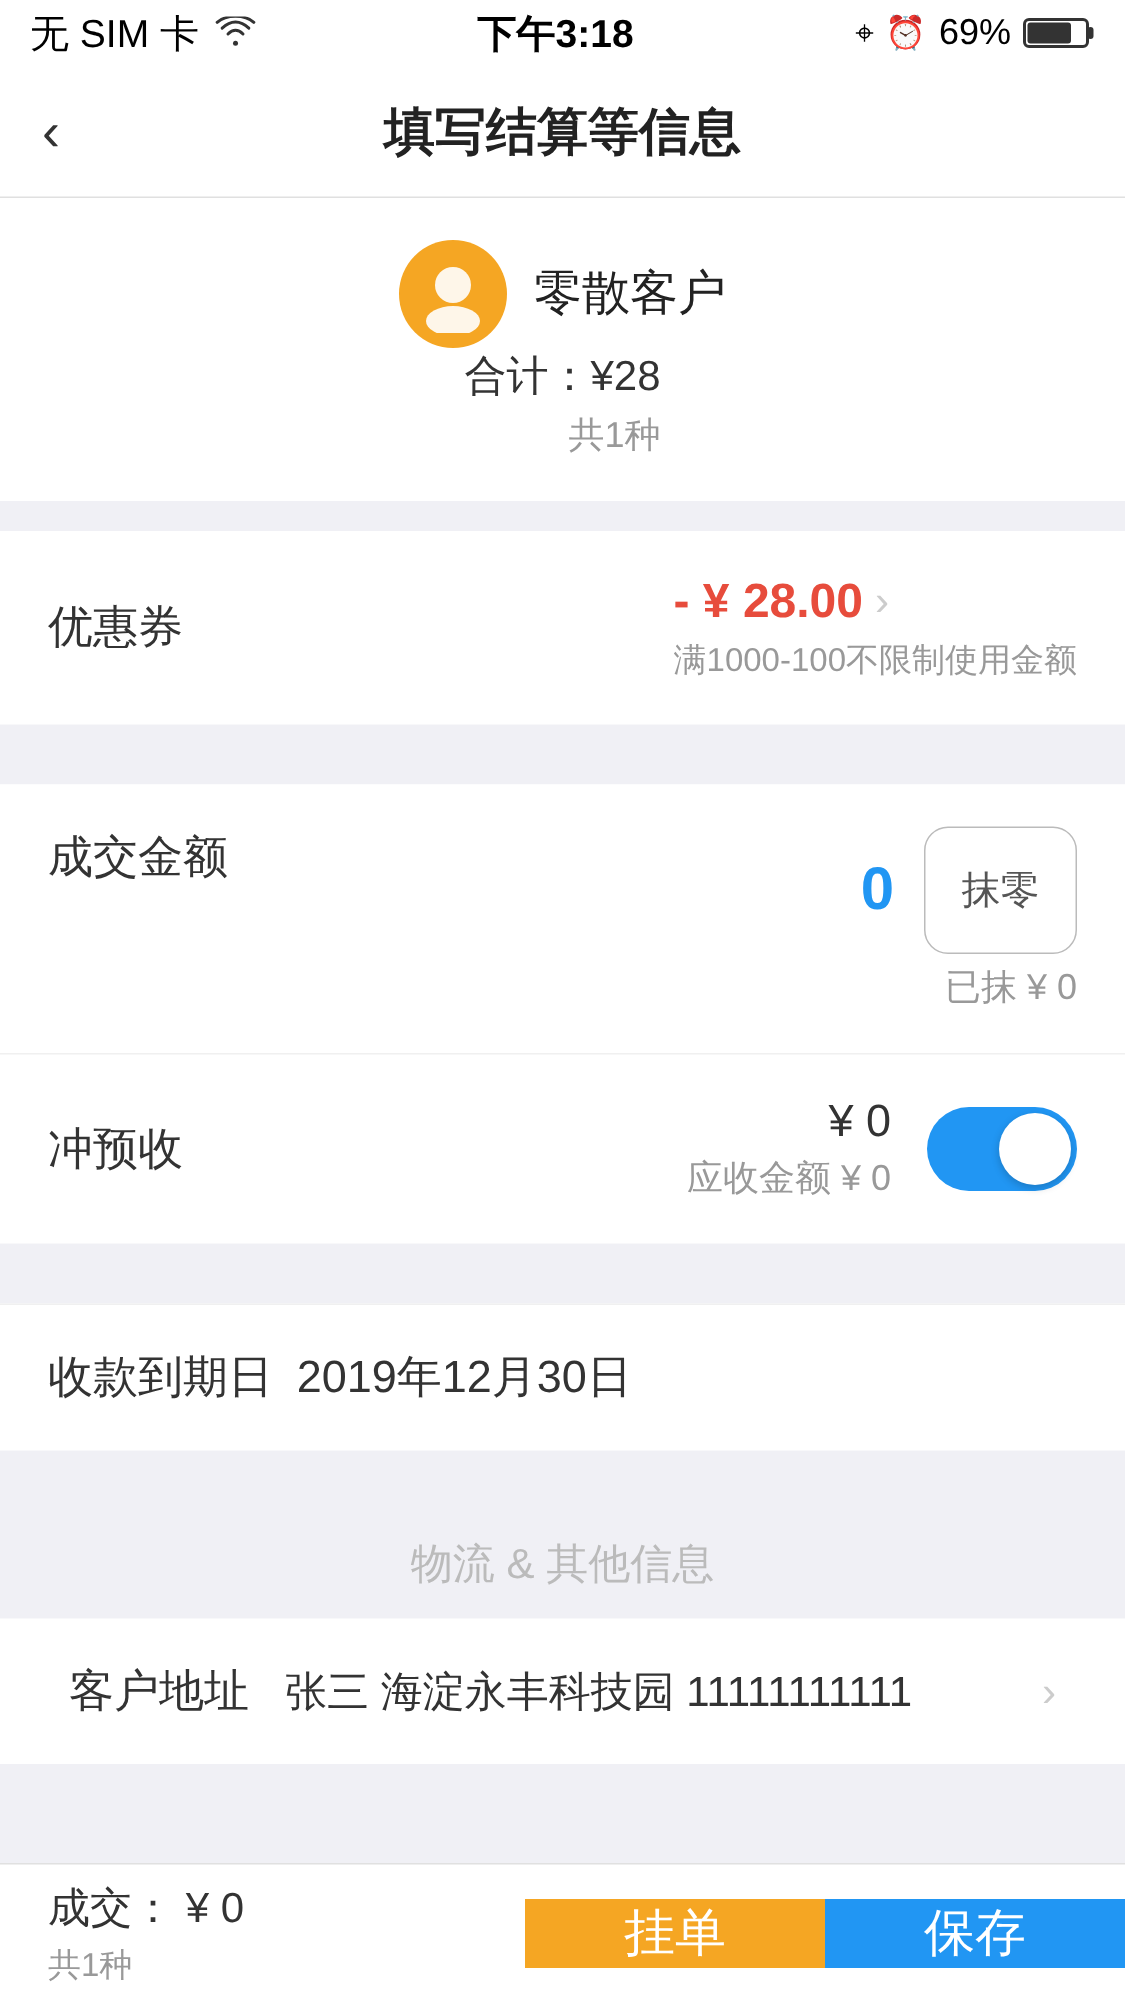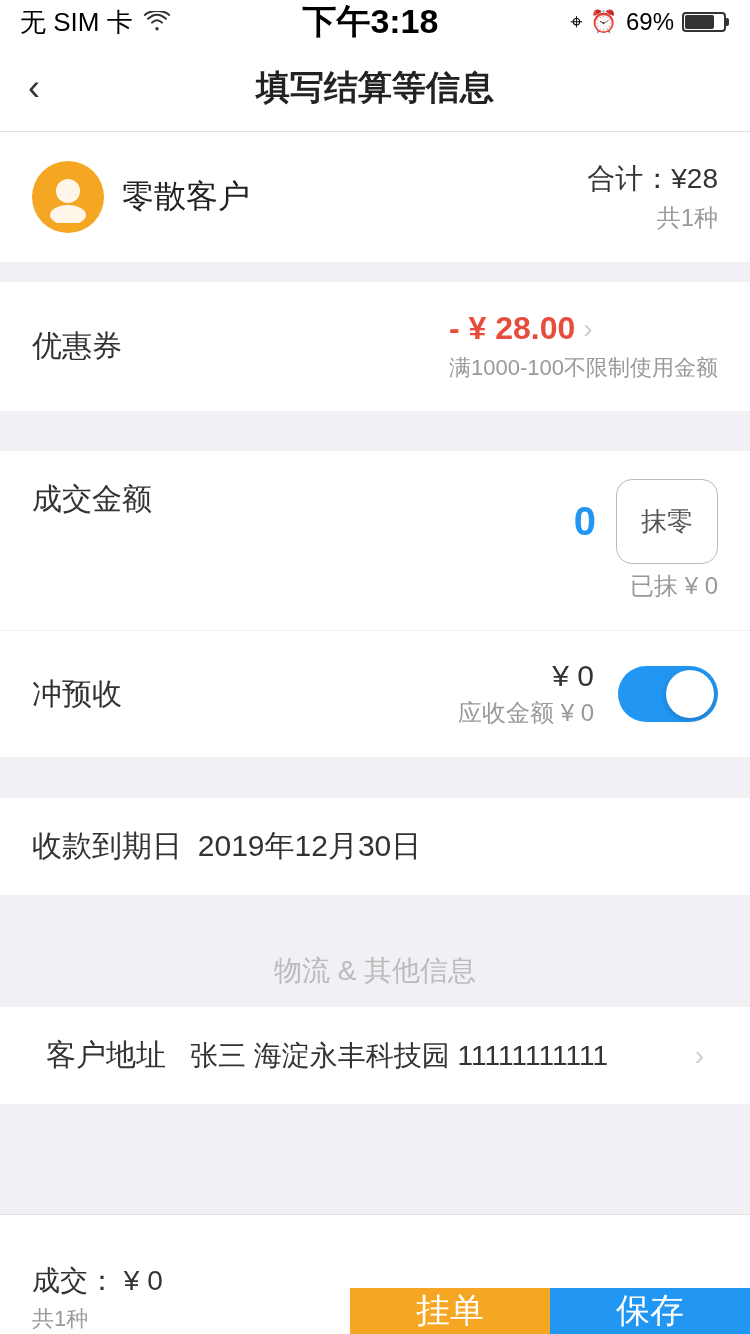--- a/index.html
+++ b/index.html
@@ -54,22 +54,23 @@
     
     .card {
       background: #fff;
       margin-bottom: 20px;
     }
 
     
     .customer-row {
       display: flex;
       align-items: center;
-      justify-content: space-between;
-      padding: 28px 32px;
+      justify-content: flex-start;
+      padding: 28px 32px;
+      flex-direction: column;
     }
     .customer-left { display: flex; align-items: center; gap: 18px; }
     .avatar {
       width: 72px; height: 72px;
       background: #f5a623;
       border-radius: 50%;
       display: flex; align-items: center; justify-content: center;
       overflow: hidden;
     }
     .avatar svg { width: 52px; height: 52px; }
@@ -191,24 +192,24 @@
 
     
     .bottom-spacer { height: 160px; }
 
     
     .bottom-bar {
       position: fixed;
       bottom: 0;
       left: 0;
       width: 750px;
-      height: 120px;
-      background: #fff;
-      display: flex;
-      align-items: flex-end;
+      height: 92px;
+      background: #fff;
+      display: flex;
+      align-items: center;
       border-top: 1px solid #e0e0e0;
     }
     .bottom-info {
       flex: 1;
       display: flex;
       flex-direction: column;
       justify-content: center;
       padding: 0 32px;
     }
     .bottom-deal { font-size: 28px; color: #333; }
@@ -234,21 +235,21 @@
     <span>无 SIM 卡</span>
     <span>
       <svg viewBox="0 0 24 18" fill="none" xmlns="http://www.w3.org/2000/svg" width="28" height="20">
         <path d="M12 14.5a1.5 1.5 0 1 1 0 3 1.5 1.5 0 0 1 0-3z" fill="#333"></path>
         <path d="M7.5 10.5C8.9 9.1 10.4 8.3 12 8.3s3.1.8 4.5 2.2" stroke="#333" stroke-width="1.8" fill="none" stroke-linecap="round"></path>
         <path d="M4 7C6.4 4.7 9.1 3.3 12 3.3s5.6 1.4 8 3.7" stroke="#333" stroke-width="1.8" fill="none" stroke-linecap="round"></path>
         <path d="M1 3.5C4.1 0.7 7.9-.1 12-.1s7.9.8 11 3.6" stroke="#333" stroke-width="1.8" fill="none" stroke-linecap="round"></path>
       </svg>
     </span>
   </div>
-  <div style="font-size:34px; font-weight:600;">下午3:18</div>
+  <div style="font-size:26px; font-weight:600;">下午3:18</div>
   <div class="status-right">
     <span style="font-size:22px;">⌖</span>
     <span style="font-size:22px;">⏰</span>
     <span>69%</span>
     <span style="display:inline-flex;align-items:center;">
       <svg width="48" height="24" viewBox="0 0 48 24">
         <rect x="1" y="3" width="42" height="18" rx="3" stroke="#333" stroke-width="2" fill="none"></rect>
         <rect x="43" y="8" width="4" height="8" rx="2" fill="#333"></rect>
         <rect x="3" y="5" width="29" height="14" rx="2" fill="#333"></rect>
       </svg>

